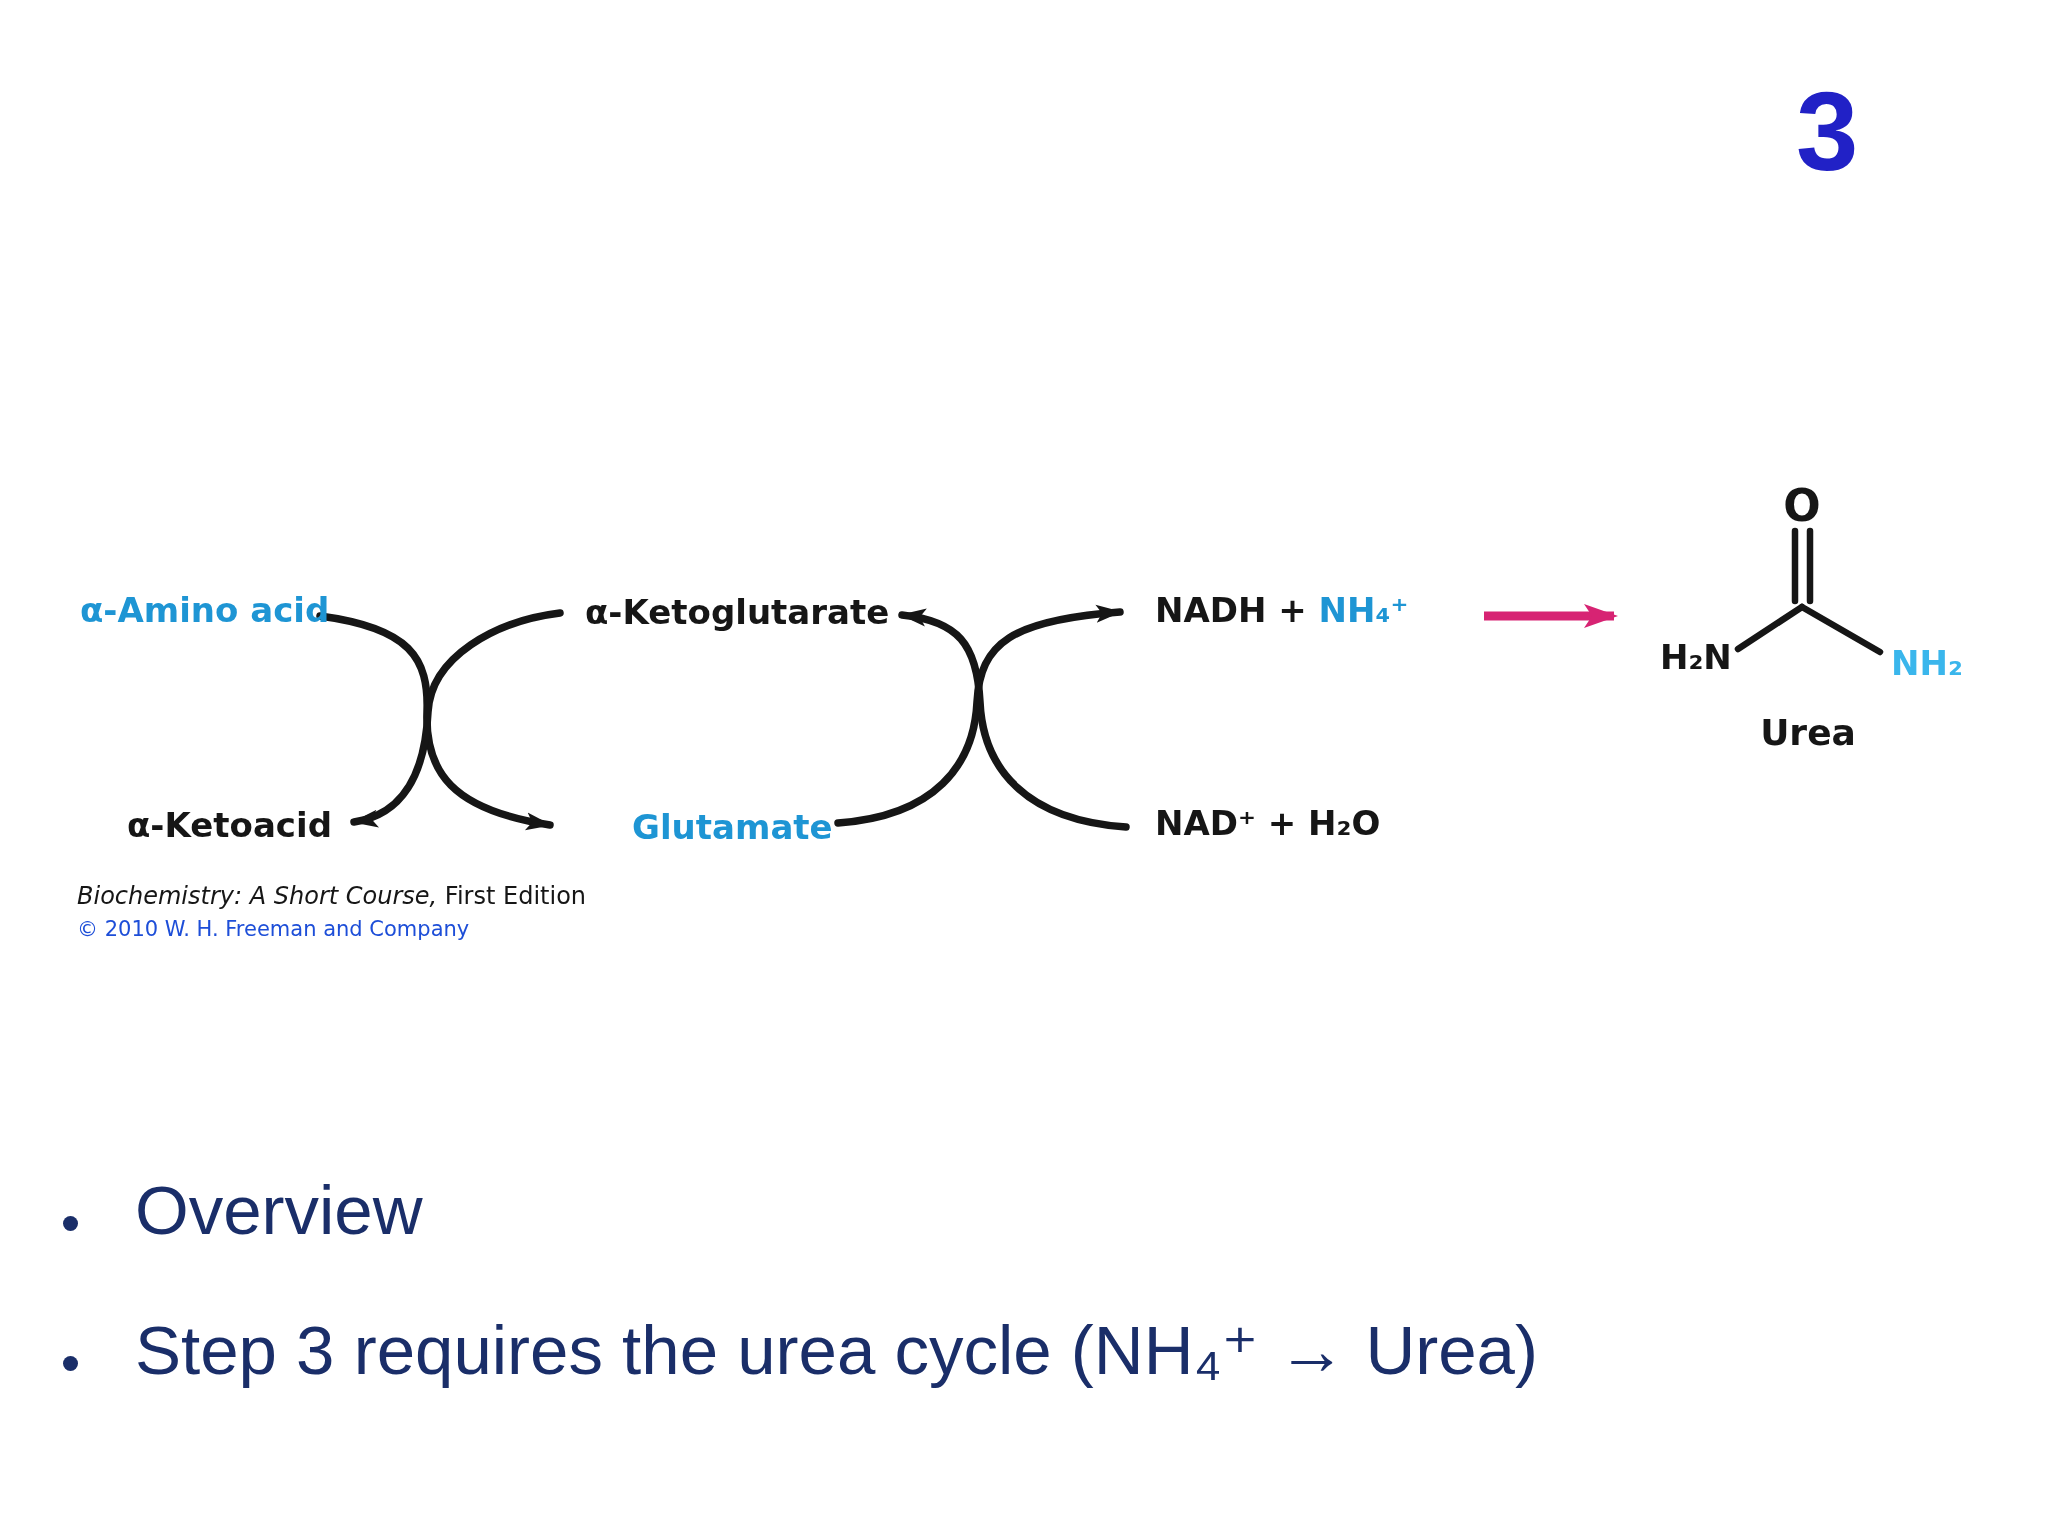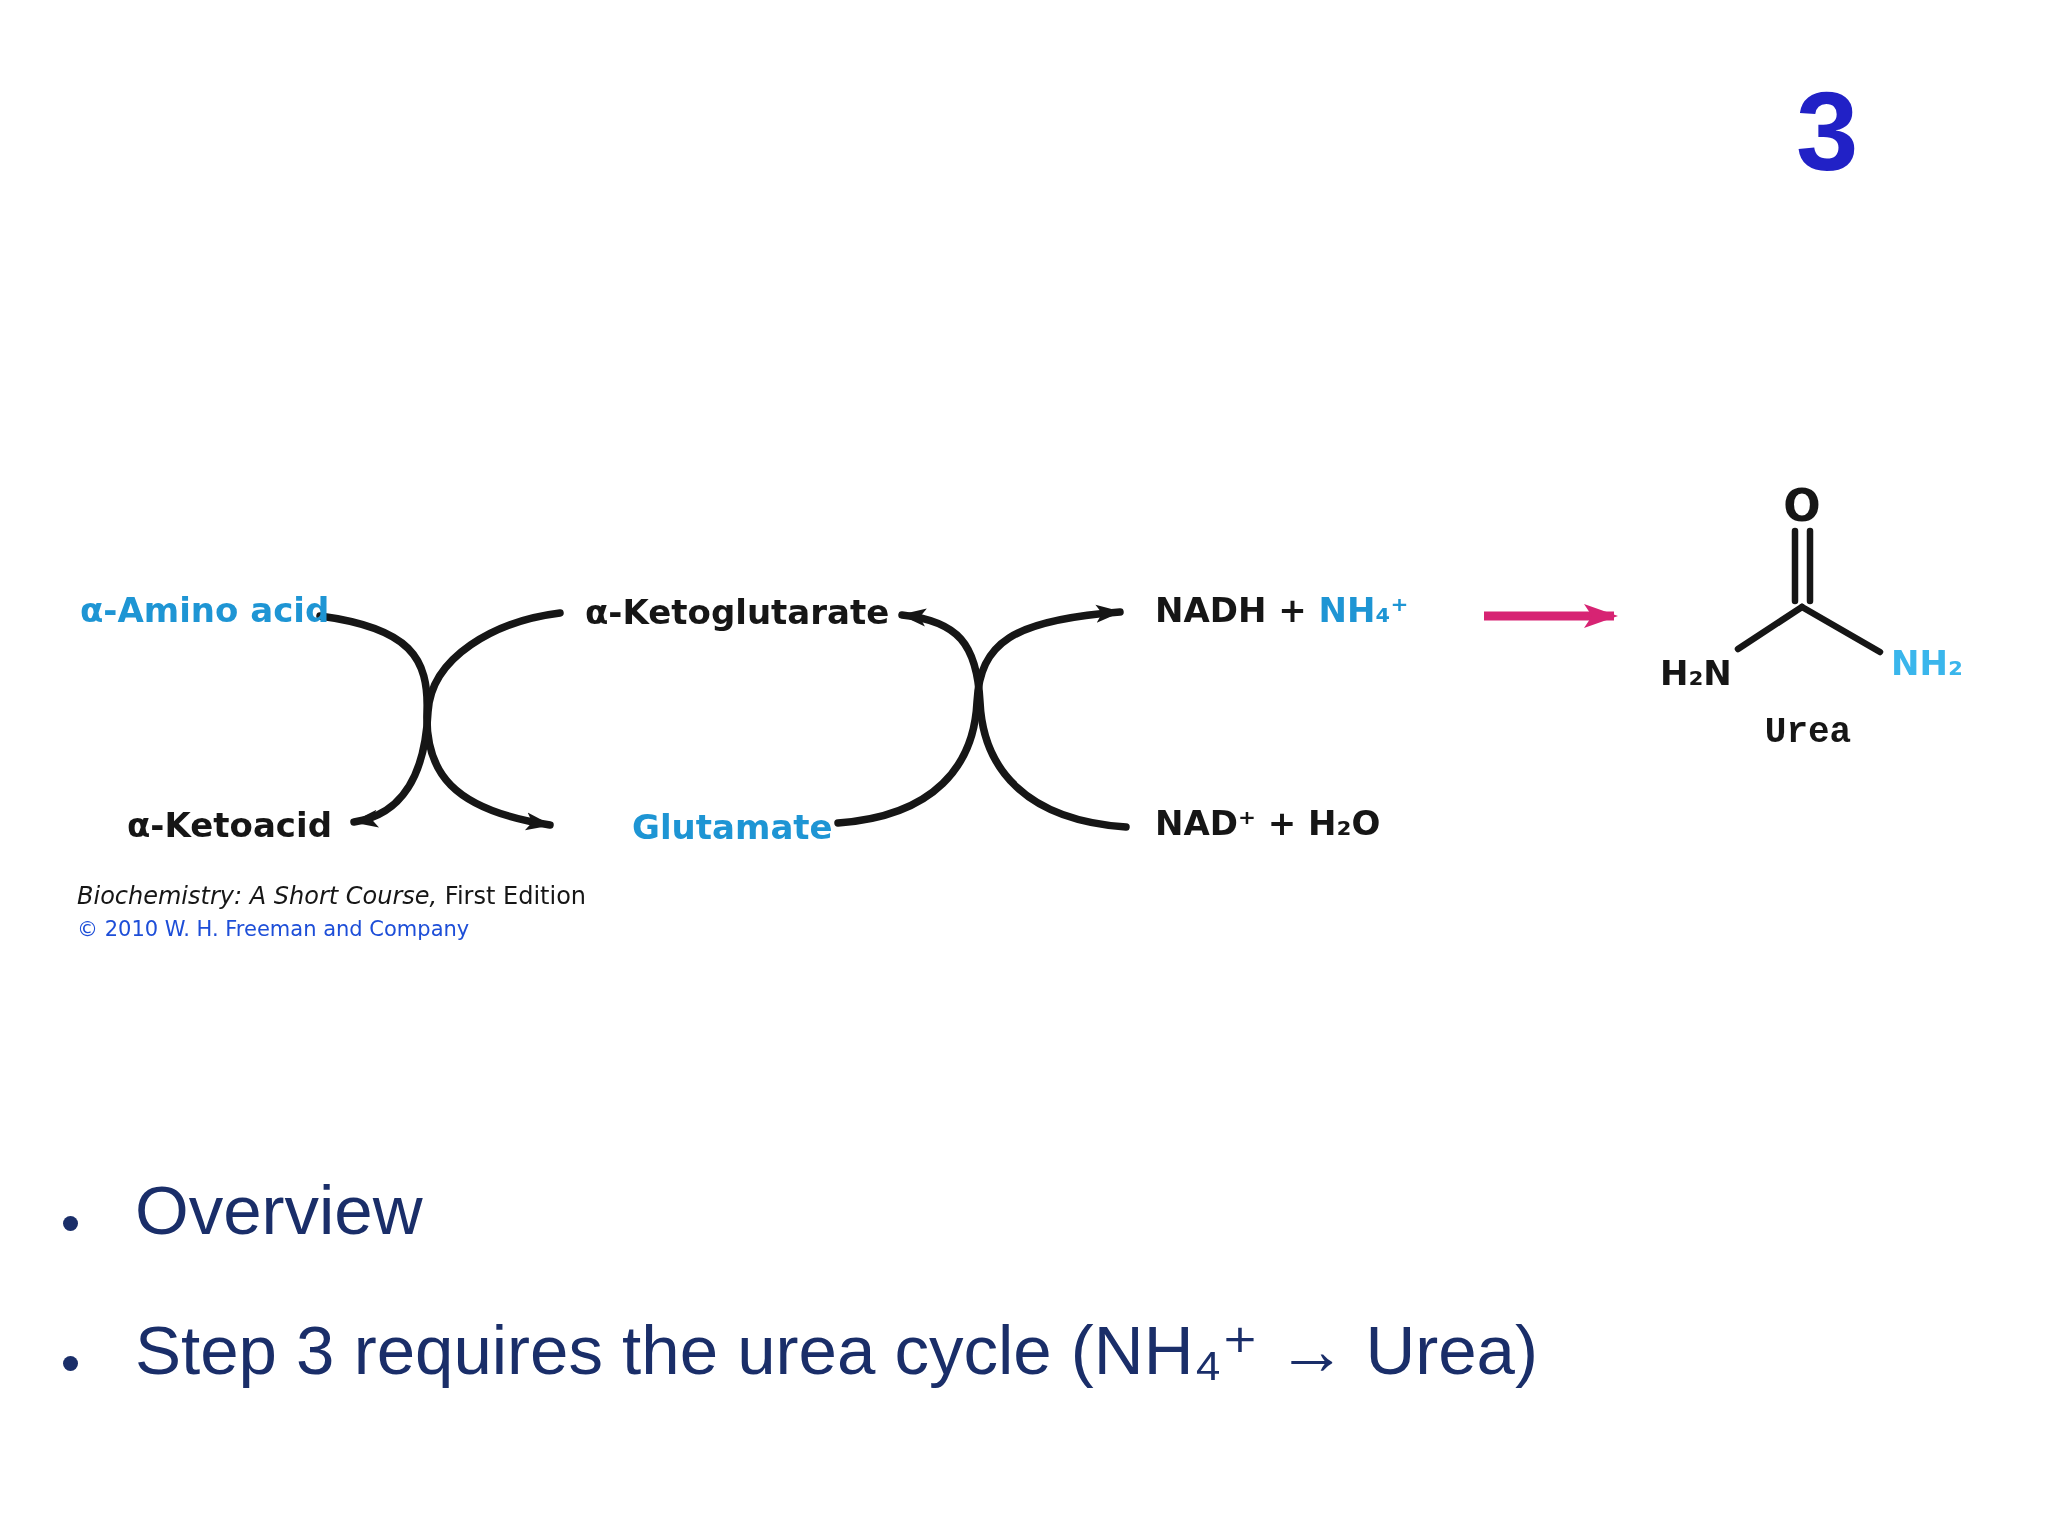--- a/index.html
+++ b/index.html
@@ -24,21 +24,21 @@
     position:absolute;
     font-weight:bold;
     font-size:34px;
     line-height:1.15;
     color:var(--ink-black,#161616);
     white-space:nowrap;
   }
   .cyan{color:var(--label-cyan,#1E95D4);}
   .cyan-light{color:var(--nh2-cyan,#3AB6EC);}
   .lbl-o{font-size:44px;width:44px;text-align:center;}
-  .lbl-urea{font-size:36px;width:116px;text-align:center;font-family:Liberation Mono, monospace;}
+  .lbl-urea{font-size:36px;width:116px;text-align:center;}
   .citation{
     position:absolute;
     left:77px;top:880px;
     color:var(--ink-black,#161616);
     line-height:33px;
     white-space:nowrap;
   }
   .cit-1{font-weight:bold;font-size:22px;}
   .cit-2{font-weight:normal;font-size:24px;}
   .cit-2 .it{font-style:italic;}
@@ -106,21 +106,21 @@
   <div class="lbl cyan" style="left:80px;top:591px;">α-Amino acid</div>
   <div class="lbl" style="left:127px;top:806px;">α-Ketoacid</div>
   <div class="lbl" style="left:585px;top:593px;">α-Ketoglutarate</div>
   <div class="lbl cyan" style="left:632px;top:808px;">Glutamate</div>
   <div class="lbl" style="left:1155px;top:591px;">
     <span>NADH + </span><span class="cyan">NH₄⁺</span>
   </div>
   <div class="lbl" style="left:1155px;top:804px;">NAD⁺ + H₂O</div>
 
   <div class="lbl lbl-o" style="left:1780px;top:481px;">O</div>
-  <div class="lbl" style="left:1660px;top:654px;">H₂N</div>
+  <div class="lbl" style="left:1660px;top:638px;">H₂N</div>
   <div class="lbl cyan-light" style="left:1891px;top:644px;">NH₂</div>
   <div class="lbl lbl-urea" style="left:1750px;top:712px;">Urea</div>
 
   <div class="citation">
     <div class="cit-2"><span class="it">Biochemistry: A Short Course,</span><span> First Edition</span></div>
     <div class="cit-3">© 2010 W. H. Freeman and Company</div>
   </div>
 
   <ul class="bullets">
     <li>

